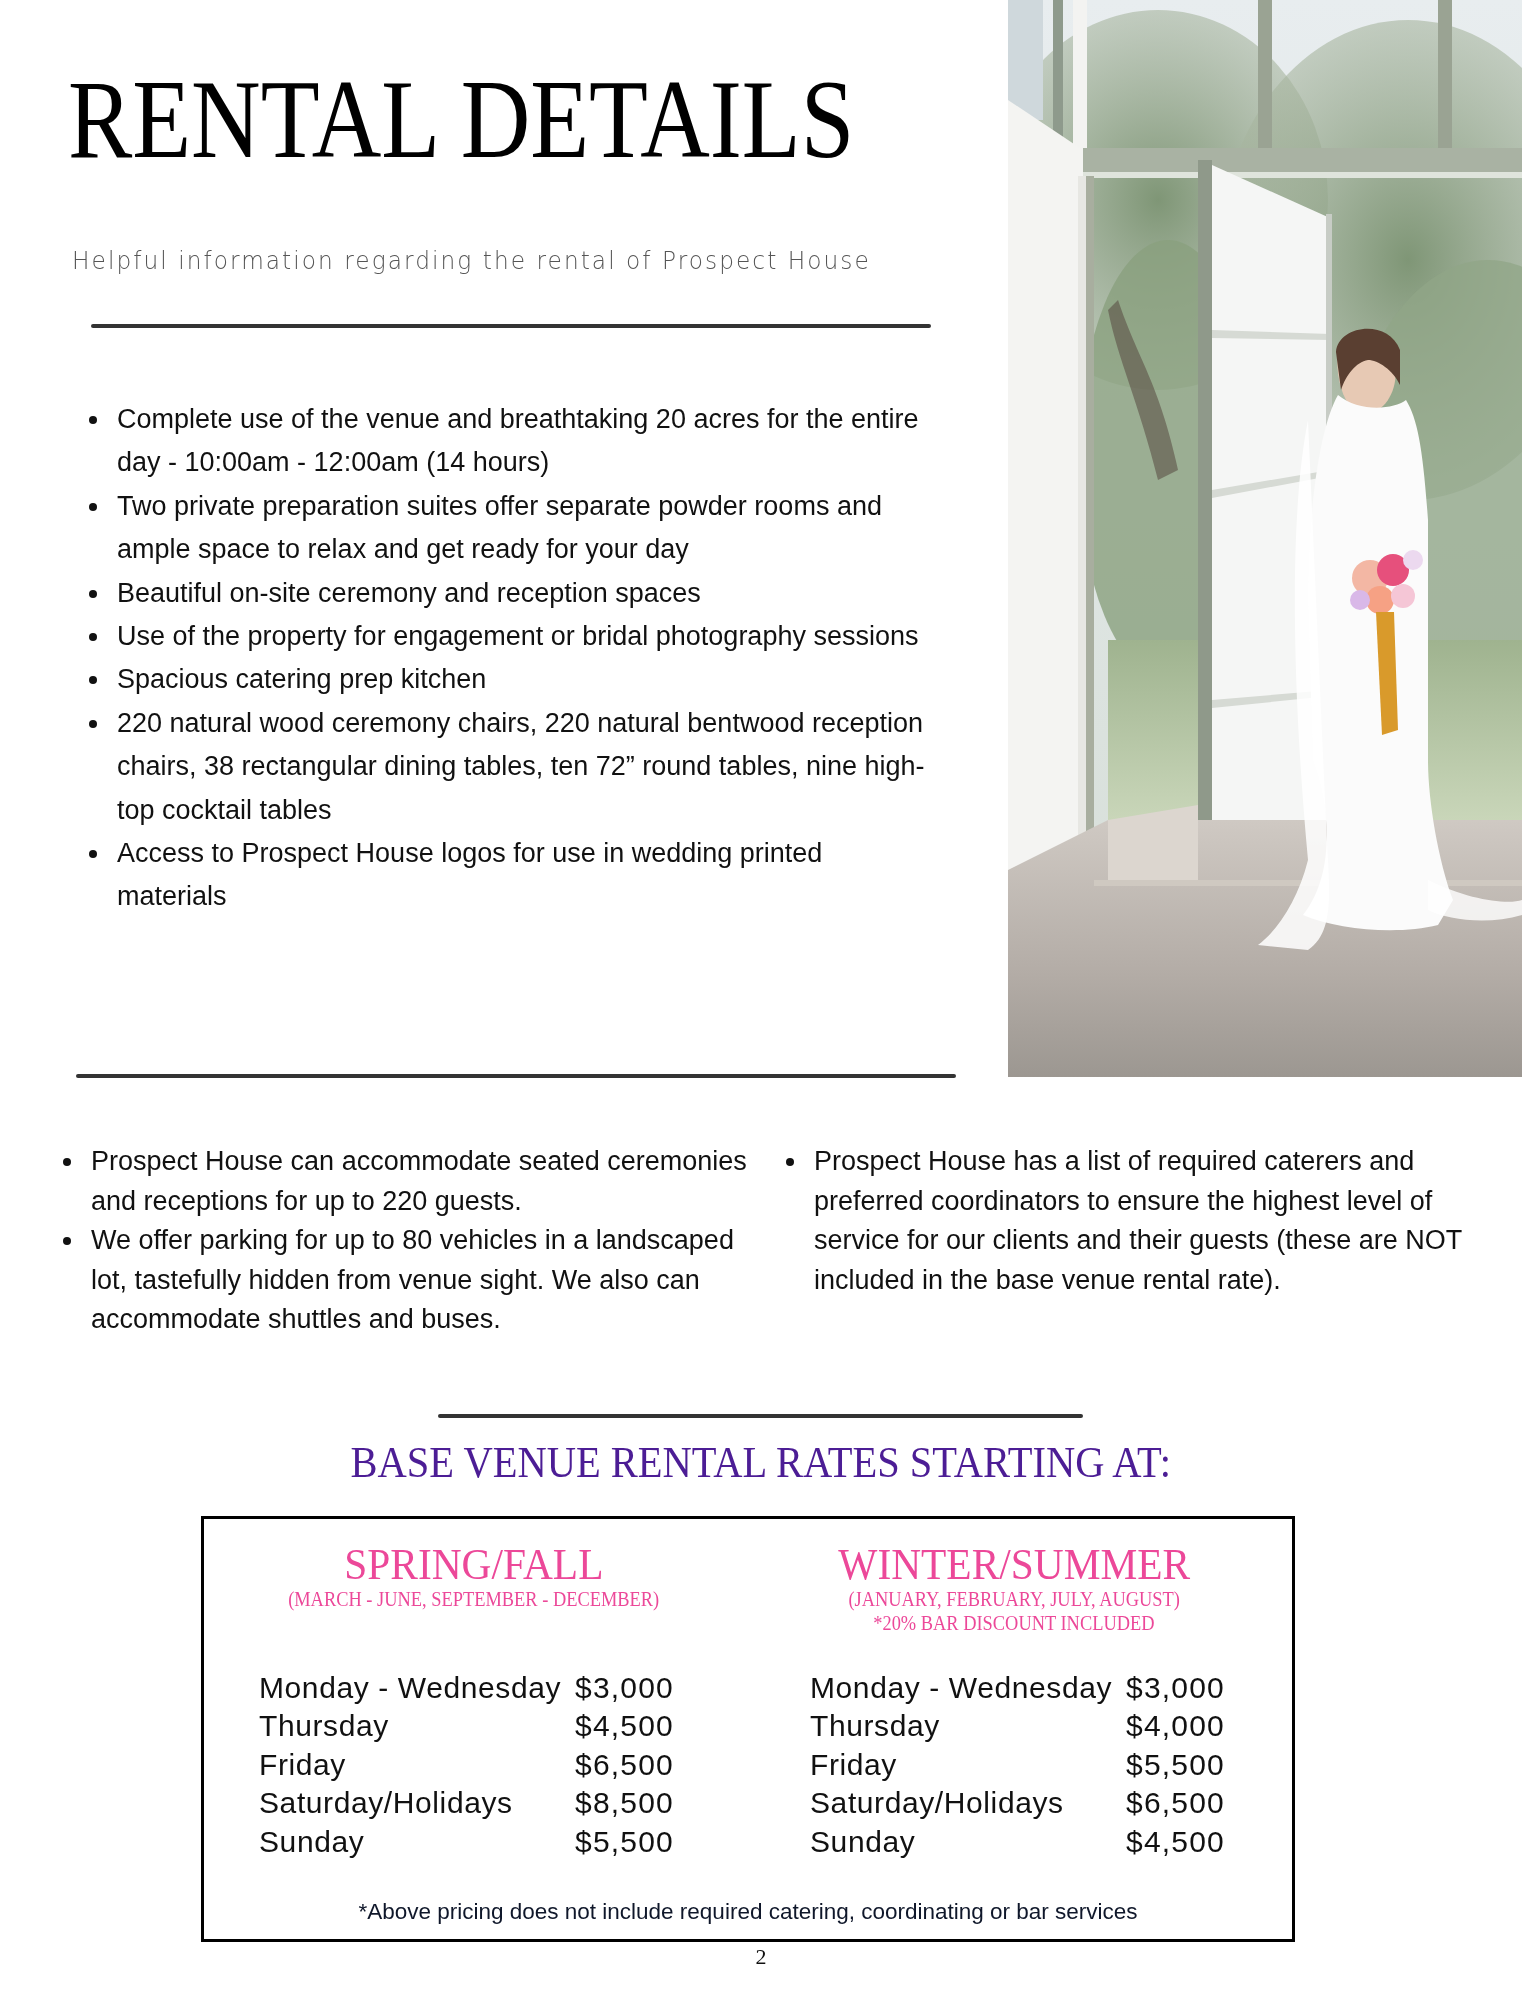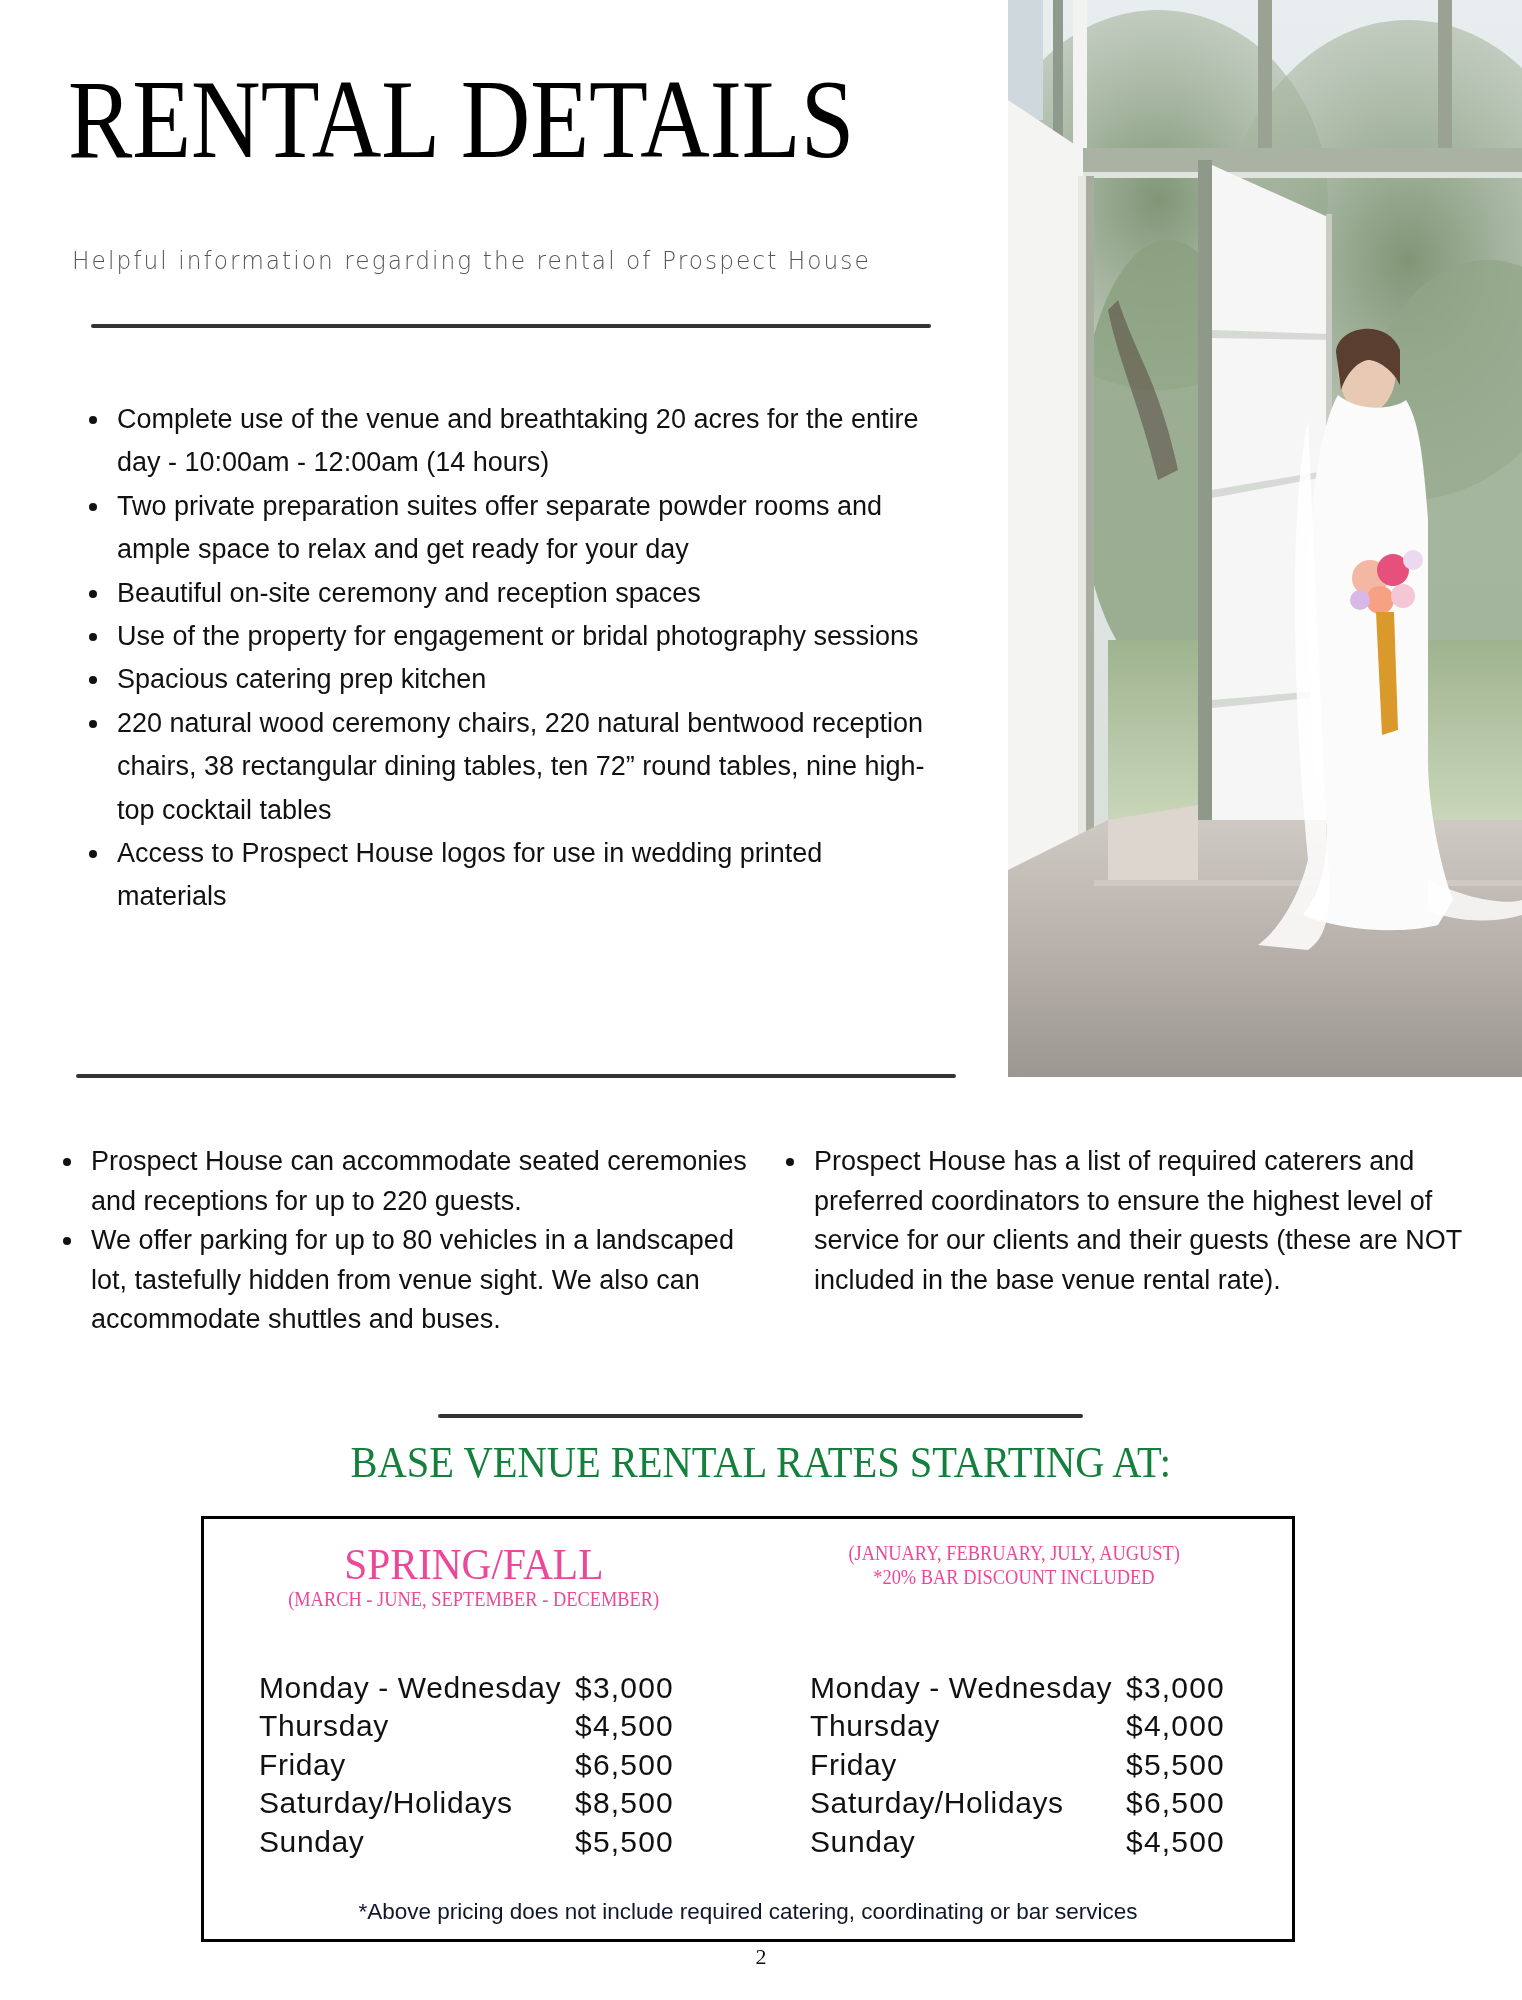--- a/index.html
+++ b/index.html
@@ -31,21 +31,21 @@
   .main-list li .dot { left: 3px; top: 18px; }
 
   .col-list { font-size: 27px; line-height: 39.6px; }
   .col-list li { padding-left: 30px; }
   .col-list li .dot { left: 2px; top: 16px; }
   .col-left { left: 61px; top: 1142px; width: 700px; }
   .col-right { left: 784px; top: 1142px; width: 700px; }
 
   .rates-heading {
     left: 0; width: 1522px; top: 1436px; text-align: center;
-    font-family: "Liberation Serif", serif; font-size: 45px; color: #15803d; white-space: nowrap;
+    font-family: "Liberation Serif", serif; font-size: 45px; color: #4c1d95; white-space: nowrap;
   }
   .rates-heading span { display: inline-block; transform: scaleX(0.9); }
 
   .rates-box {
     left: 201px; top: 1516px; width: 1088px; height: 420px;
     border: 3px solid #000; box-sizing: content-box;
   }
   .season { position: absolute; text-align: center; font-family: "Liberation Serif", serif; color: #ec4899; }
   .season .name { font-size: 45px; line-height: 46px; white-space: nowrap; }
   .season .name span, .season .months span, .season .note span { display: inline-block; transform: scaleX(0.92); }
@@ -167,20 +167,21 @@
 <div class="abs rule" style="left:438px; top:1414px; width:645px;"></div>
 
 <div class="abs rates-heading"><span>BASE VENUE RENTAL RATES STARTING AT:</span></div>
 
 <div class="abs rates-box">
   <div class="season season-left">
     <div class="name"><span>SPRING/FALL</span></div>
     <div class="months"><span>(MARCH - JUNE, SEPTEMBER - DECEMBER)</span></div>
   </div>
   <div class="season season-right">
+    <div class="name"><span>WINTER/SUMMER</span></div>
     <div class="months"><span>(JANUARY, FEBRUARY, JULY, AUGUST)</span></div>
     <div class="note"><span>*20% BAR DISCOUNT INCLUDED</span></div>
   </div>
 
   <div class="rate-table rate-left">
     <div class="rate-row">
         <span class="day">Monday - Wednesday</span>
         <span class="price">$3,000</span>
       </div>
     <div class="rate-row">

